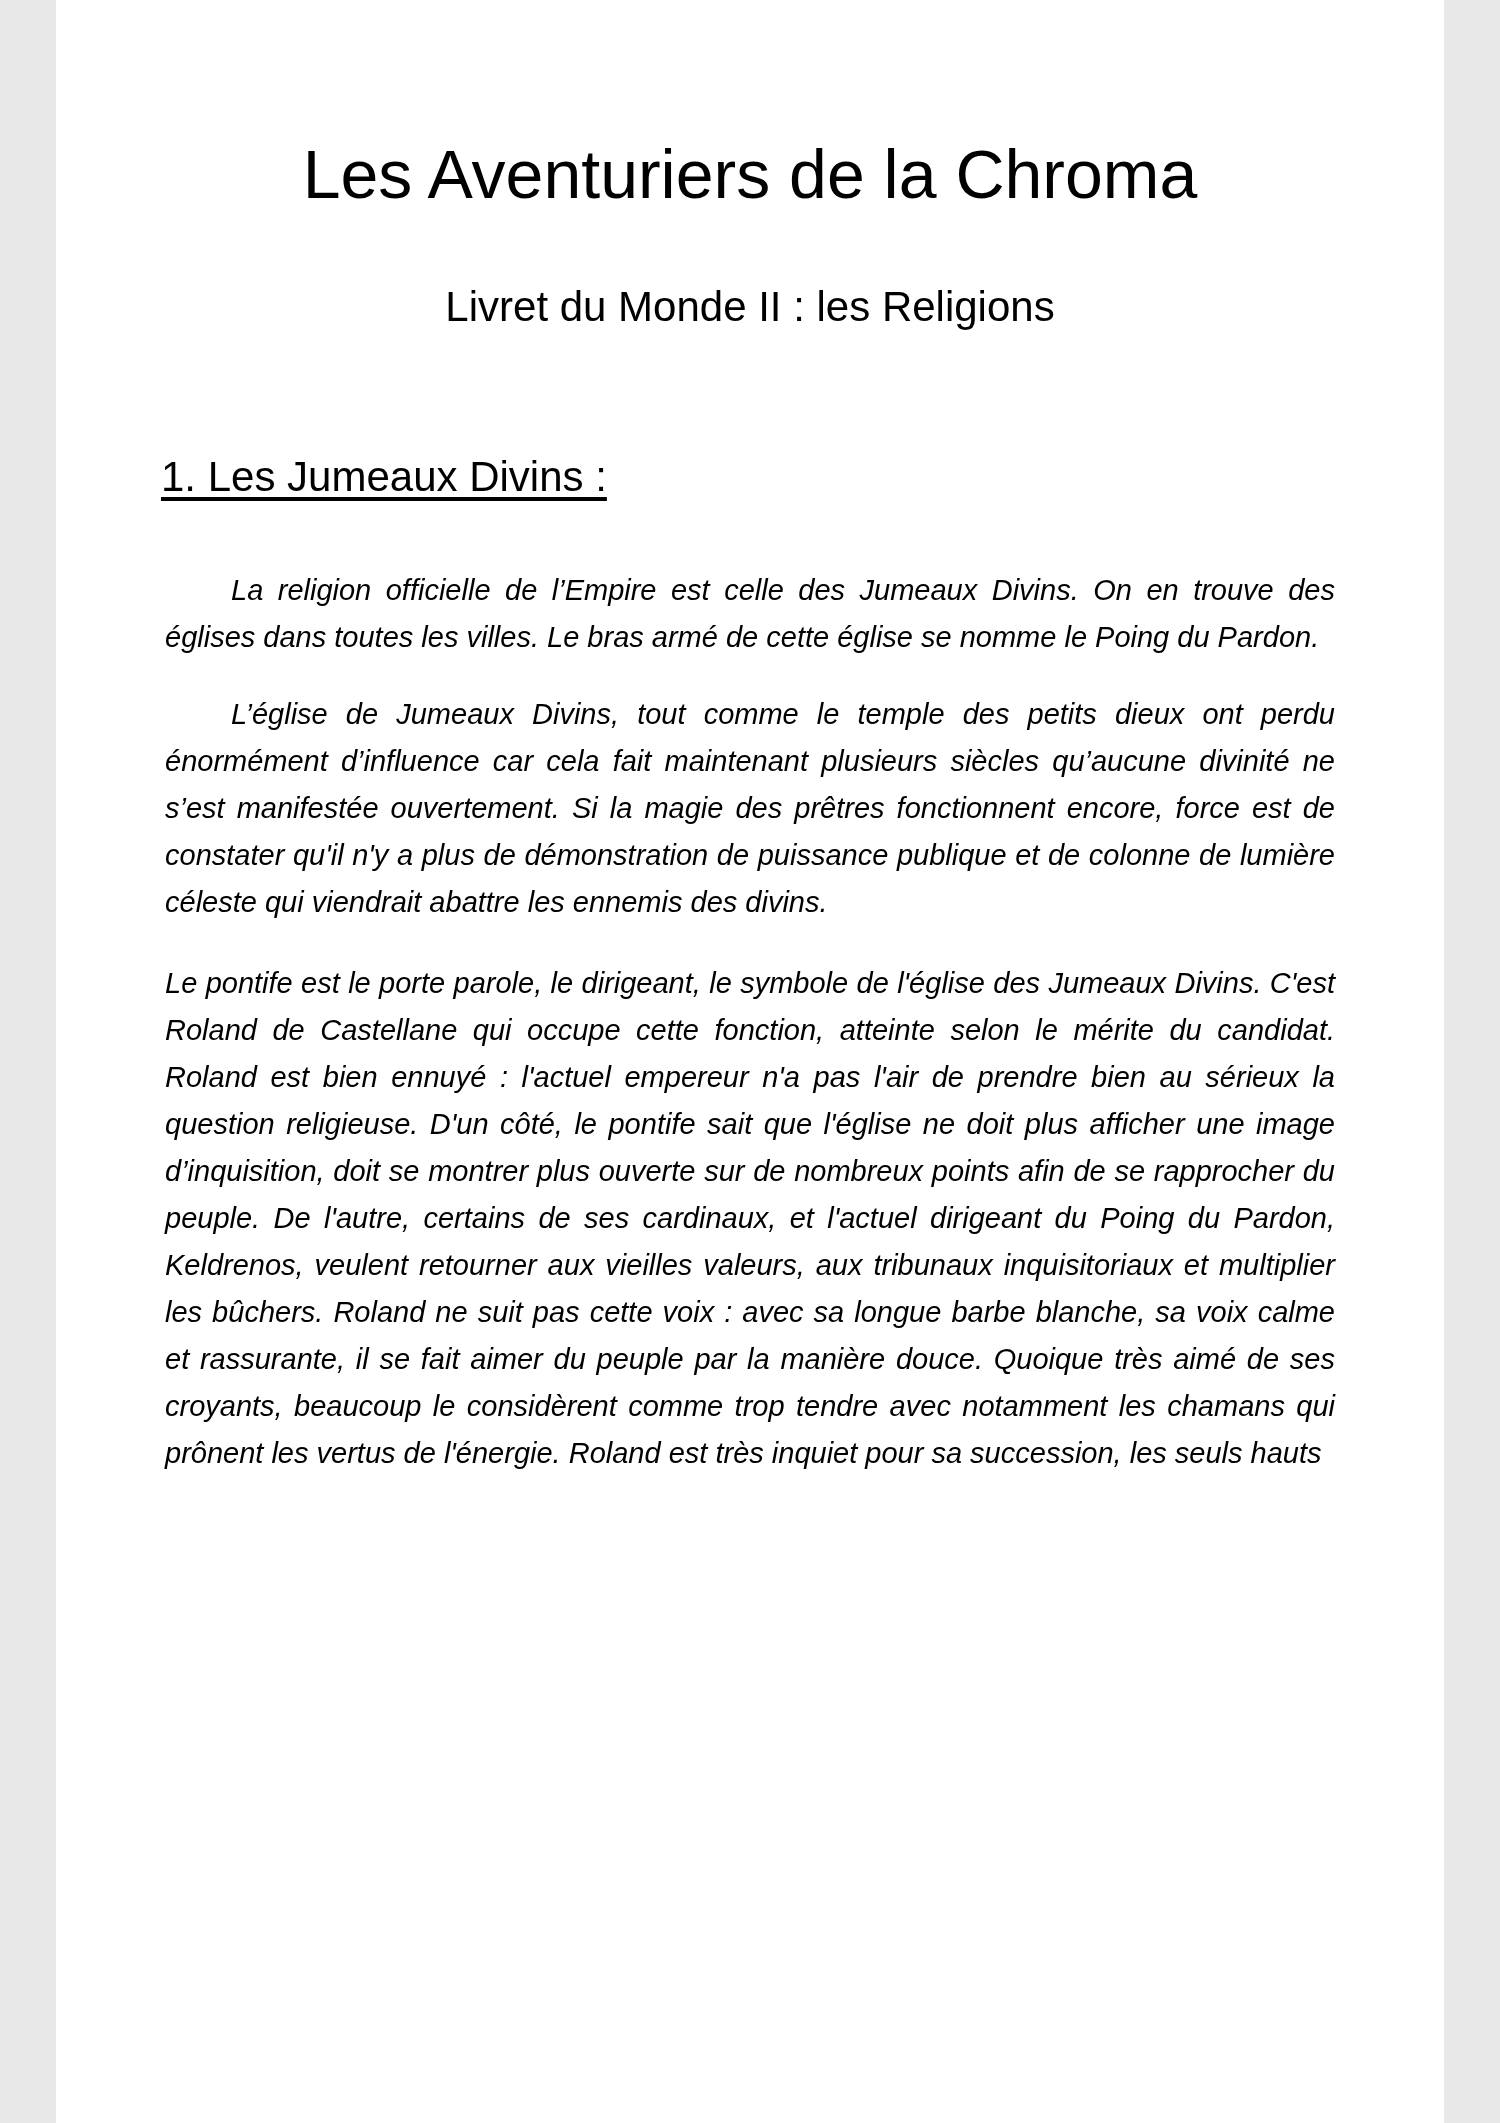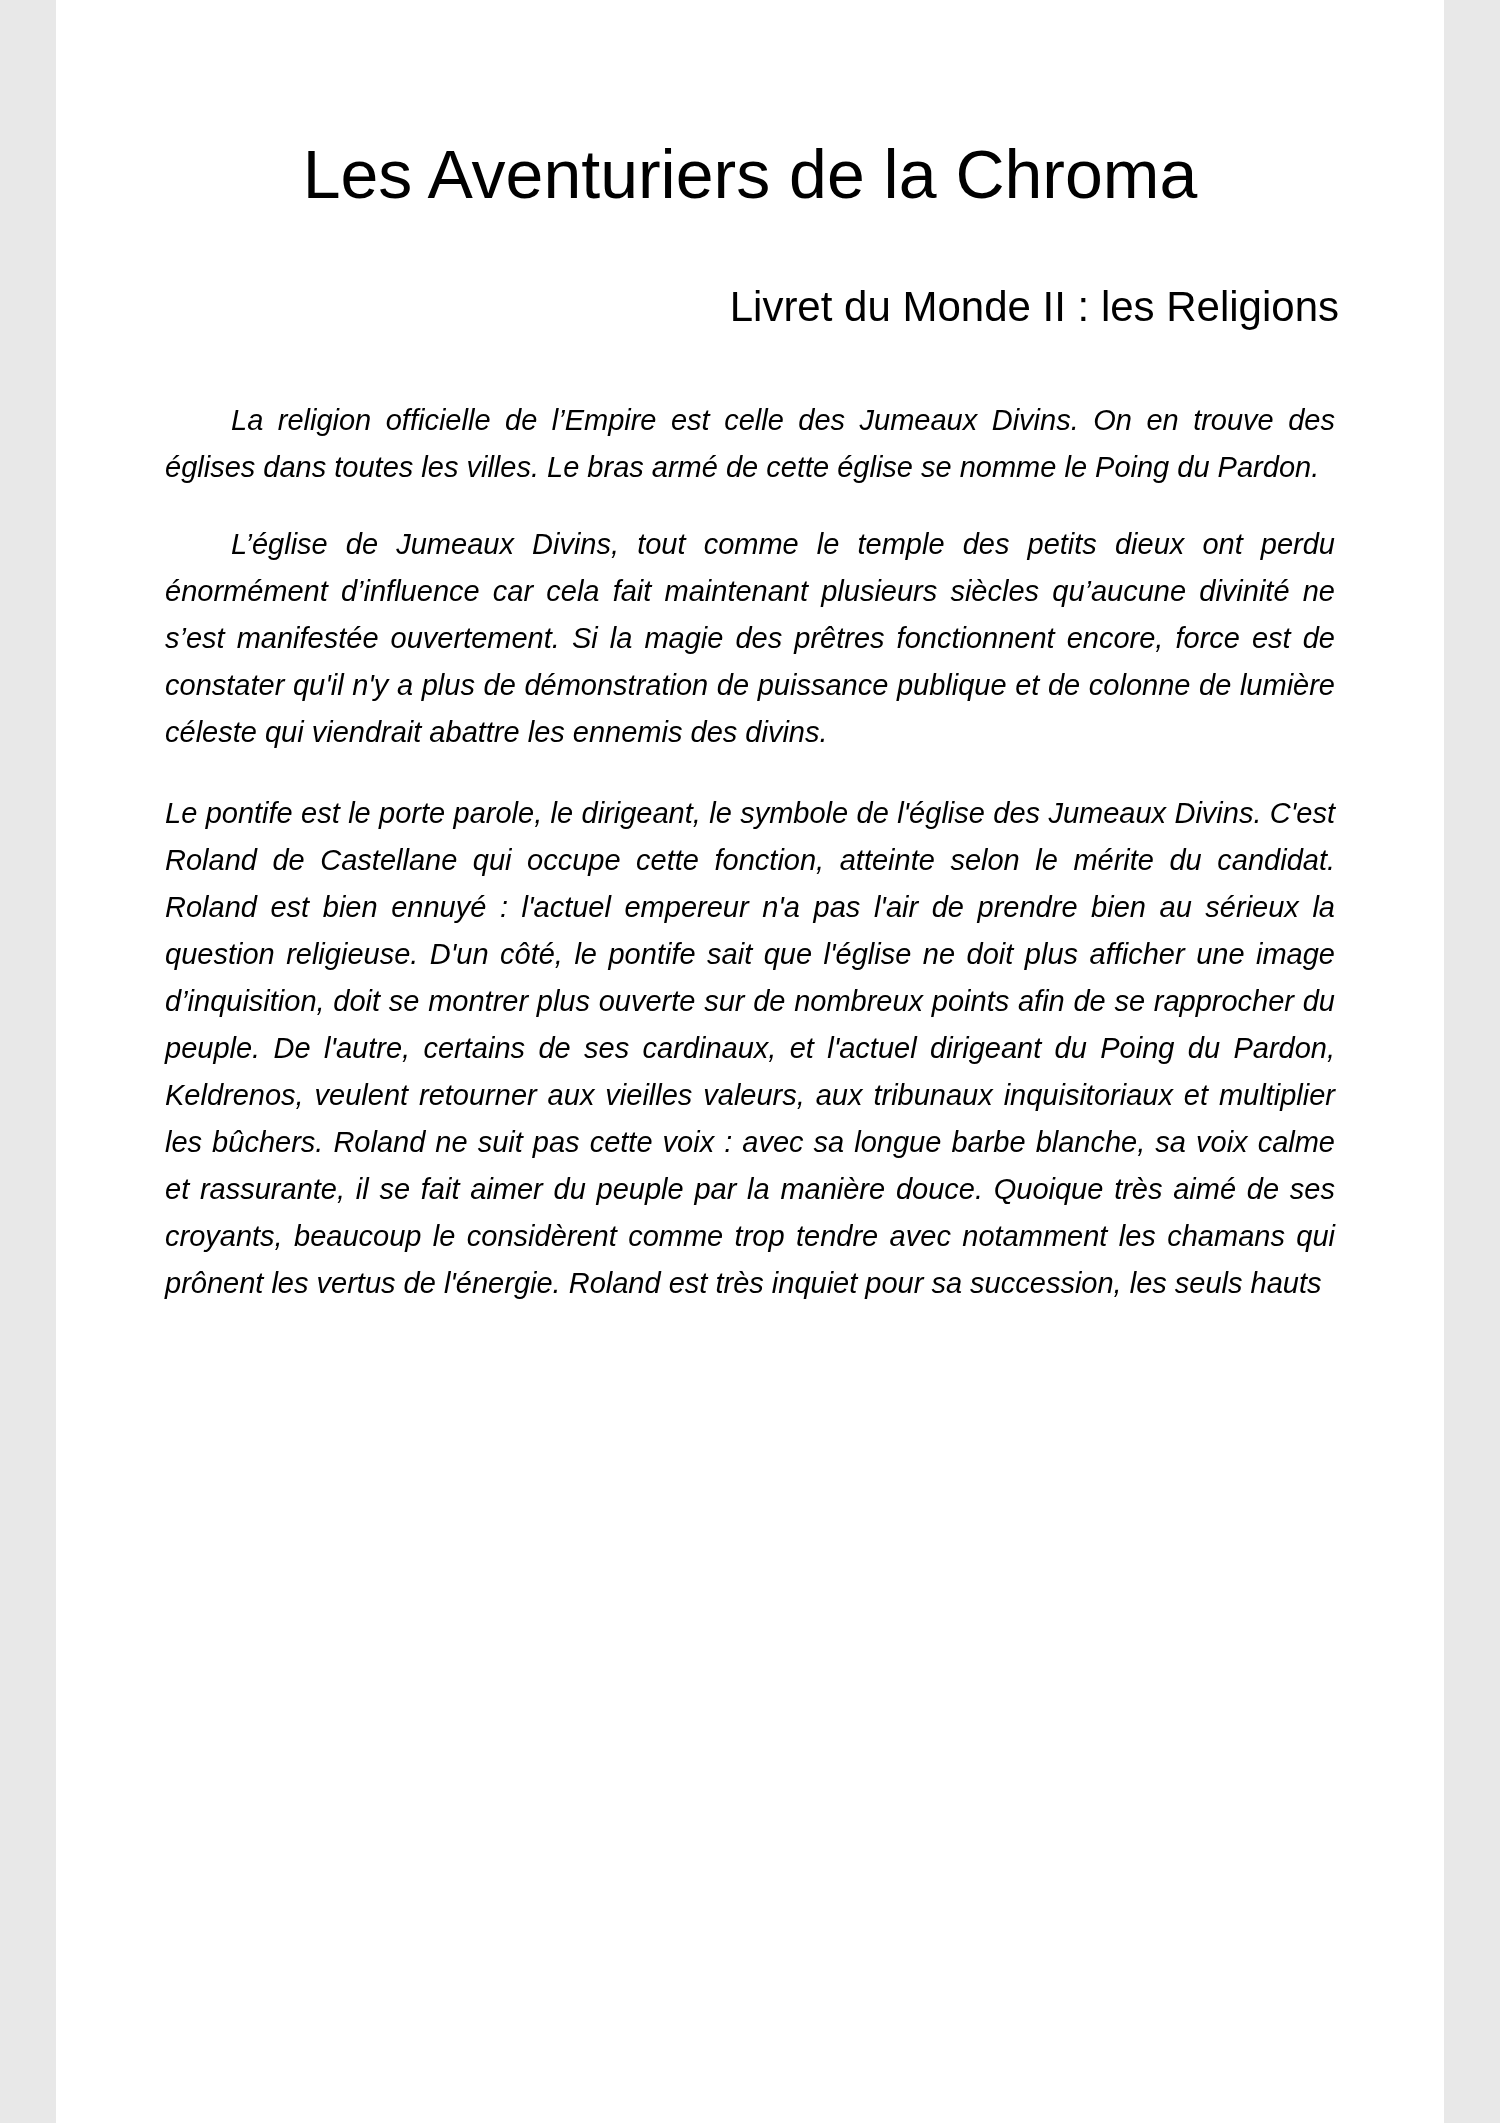--- a/index.html
+++ b/index.html
@@ -23,21 +23,21 @@
     font-size: 68px;
     font-weight: 400;
     line-height: 78px;
     text-align: center;
     margin: 0;
   }
   .doc-subtitle {
     font-size: 42px;
     font-weight: 400;
     line-height: 48px;
-    text-align: right;
+    text-align: center;
     margin: 70px 0 0 0;
   }
   .section-heading {
     font-size: 42px;
     font-weight: 400;
     line-height: 48px;
     text-align: left;
     text-decoration: underline;
     text-underline-offset: 6px;
     margin: 122px 0 0 0;
@@ -67,20 +67,21 @@
 </style>
 </head>
 <body>
 
 <div class="page">
 
   <h1 class="doc-title">Les Aventuriers de la Chroma</h1>
 
   <h2 class="doc-subtitle">Livret du Monde II : les Religions</h2>
 
+  <h3 class="section-heading">1. Les Jumeaux Divins :</h3>
 
   <p class="body-para para-1 para-indent">La religion officielle de l’Empire est celle des Jumeaux Divins. On en trouve des églises dans toutes les villes. Le bras armé de cette église se nomme le Poing du Pardon.</p>
 
   <p class="body-para para-2 para-indent">L’église de Jumeaux Divins, tout comme le temple des petits dieux ont perdu énormément d’influence car cela fait maintenant plusieurs siècles qu’aucune divinité ne s’est manifestée ouvertement. Si la magie des prêtres fonctionnent encore, force est de constater qu'il n'y a plus de démonstration de puissance publique et de colonne de lumière céleste qui viendrait abattre les ennemis des divins.</p>
 
 
   <p class="body-para para-3">Le pontife est le porte parole, le dirigeant, le symbole de l'église des Jumeaux Divins. C'est Roland de Castellane qui occupe cette fonction, atteinte selon le mérite du candidat. Roland est bien ennuyé : l'actuel empereur n'a pas l'air de prendre bien au sérieux la question religieuse. D'un côté, le pontife sait que l'église ne doit plus afficher une image d’inquisition, doit se montrer plus ouverte sur de nombreux points afin de se rapprocher du peuple. De l'autre, certains de ses cardinaux, et l'actuel dirigeant du Poing du Pardon, Keldrenos, veulent retourner aux vieilles valeurs, aux tribunaux inquisitoriaux et multiplier les bûchers. Roland ne suit pas cette voix : avec sa longue barbe blanche, sa voix calme et rassurante, il se fait aimer du peuple par la manière douce. Quoique très aimé de ses croyants, beaucoup le considèrent comme trop tendre avec notamment les chamans qui prônent les vertus de l'énergie. Roland est très inquiet pour sa succession, les seuls hauts</p>
 
 </div>
 

